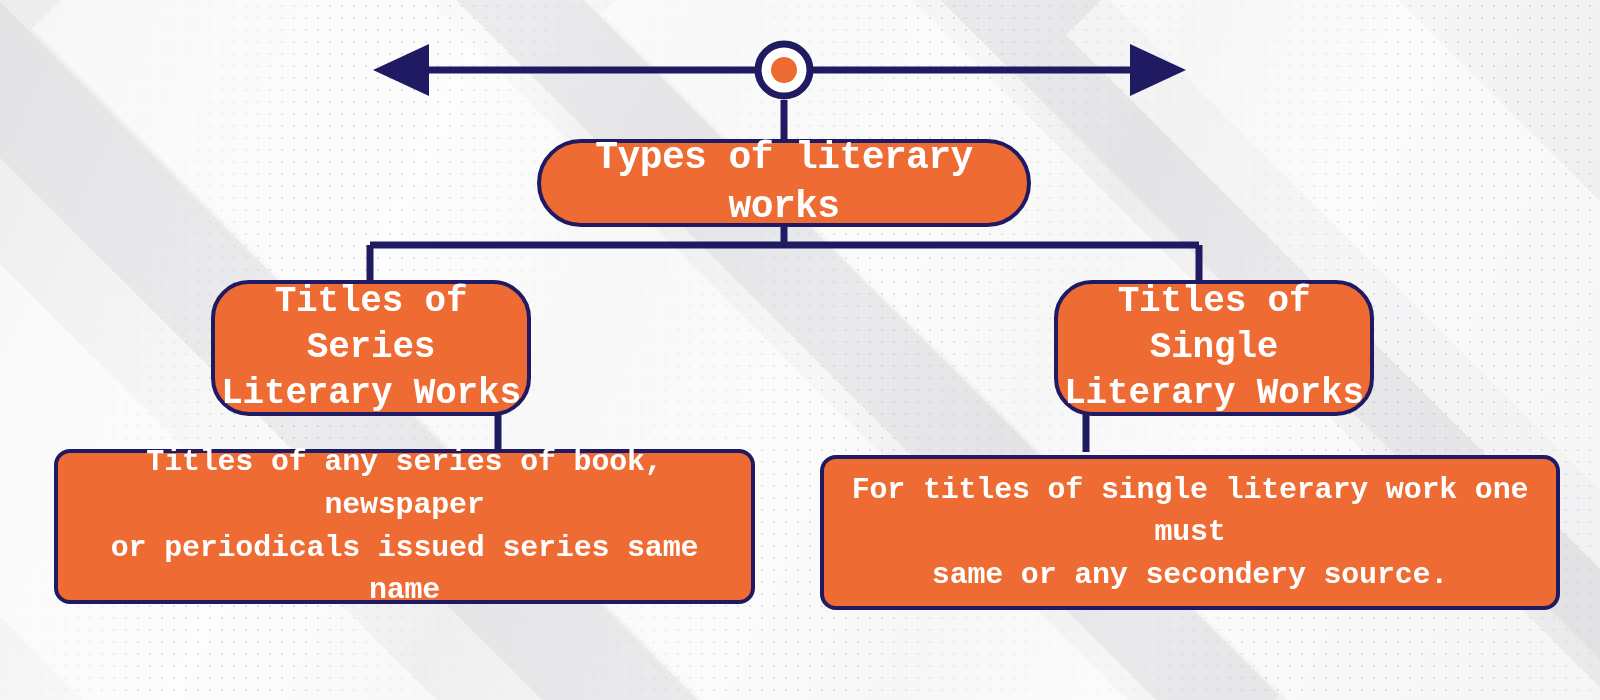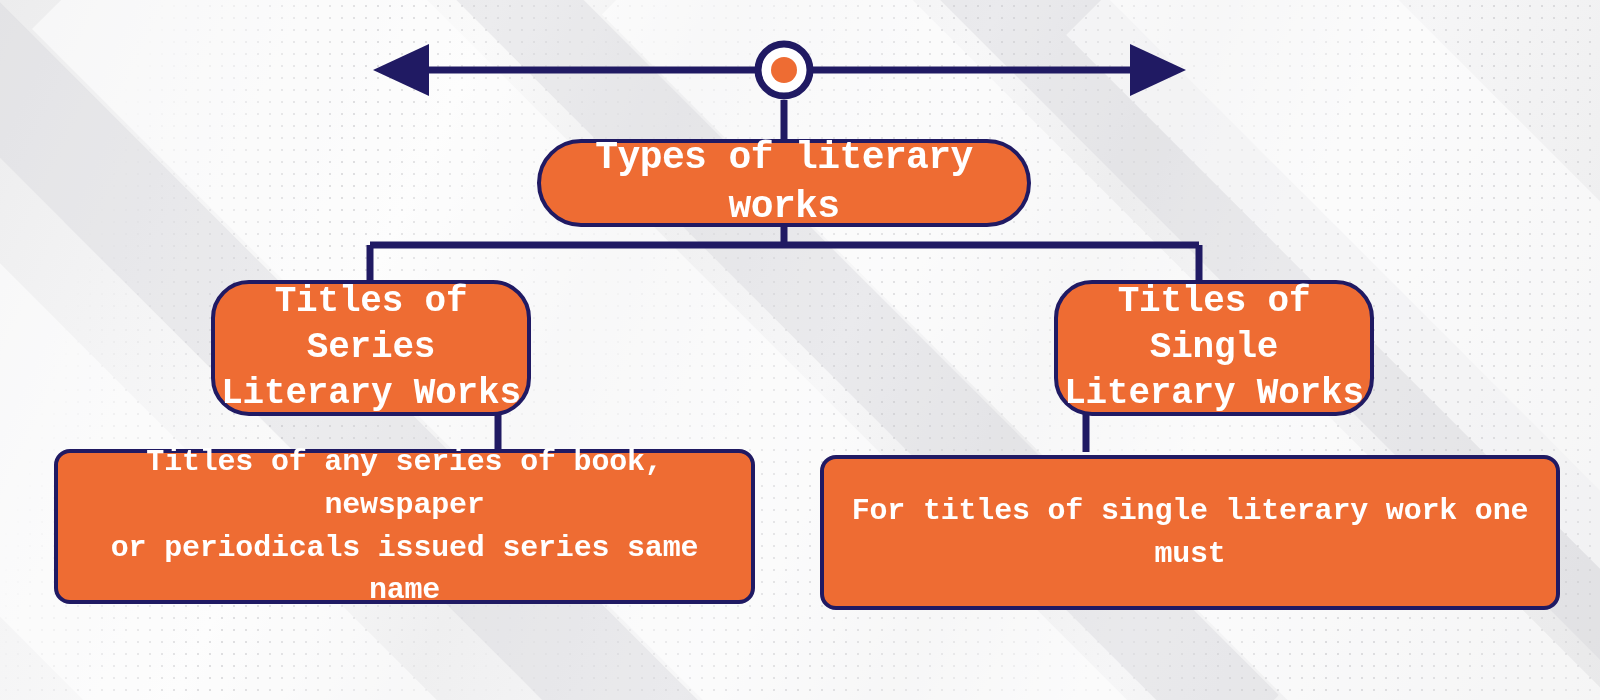--- a/index.html
+++ b/index.html
@@ -177,16 +177,17 @@
   <div class="node node-leaf" id="node-leaf-left">
     <span>
       <span>Titles of any series of book, newspaper</span>
       <span>or periodicals issued series same name</span>
     </span>
   </div>
 
   <div class="node node-leaf" id="node-leaf-right">
     <span>
       <span>For titles of single literary work one must</span>
+      <span>same or any secondery source.</span>
     </span>
   </div>
 
 </div>
 
 </body></html>

